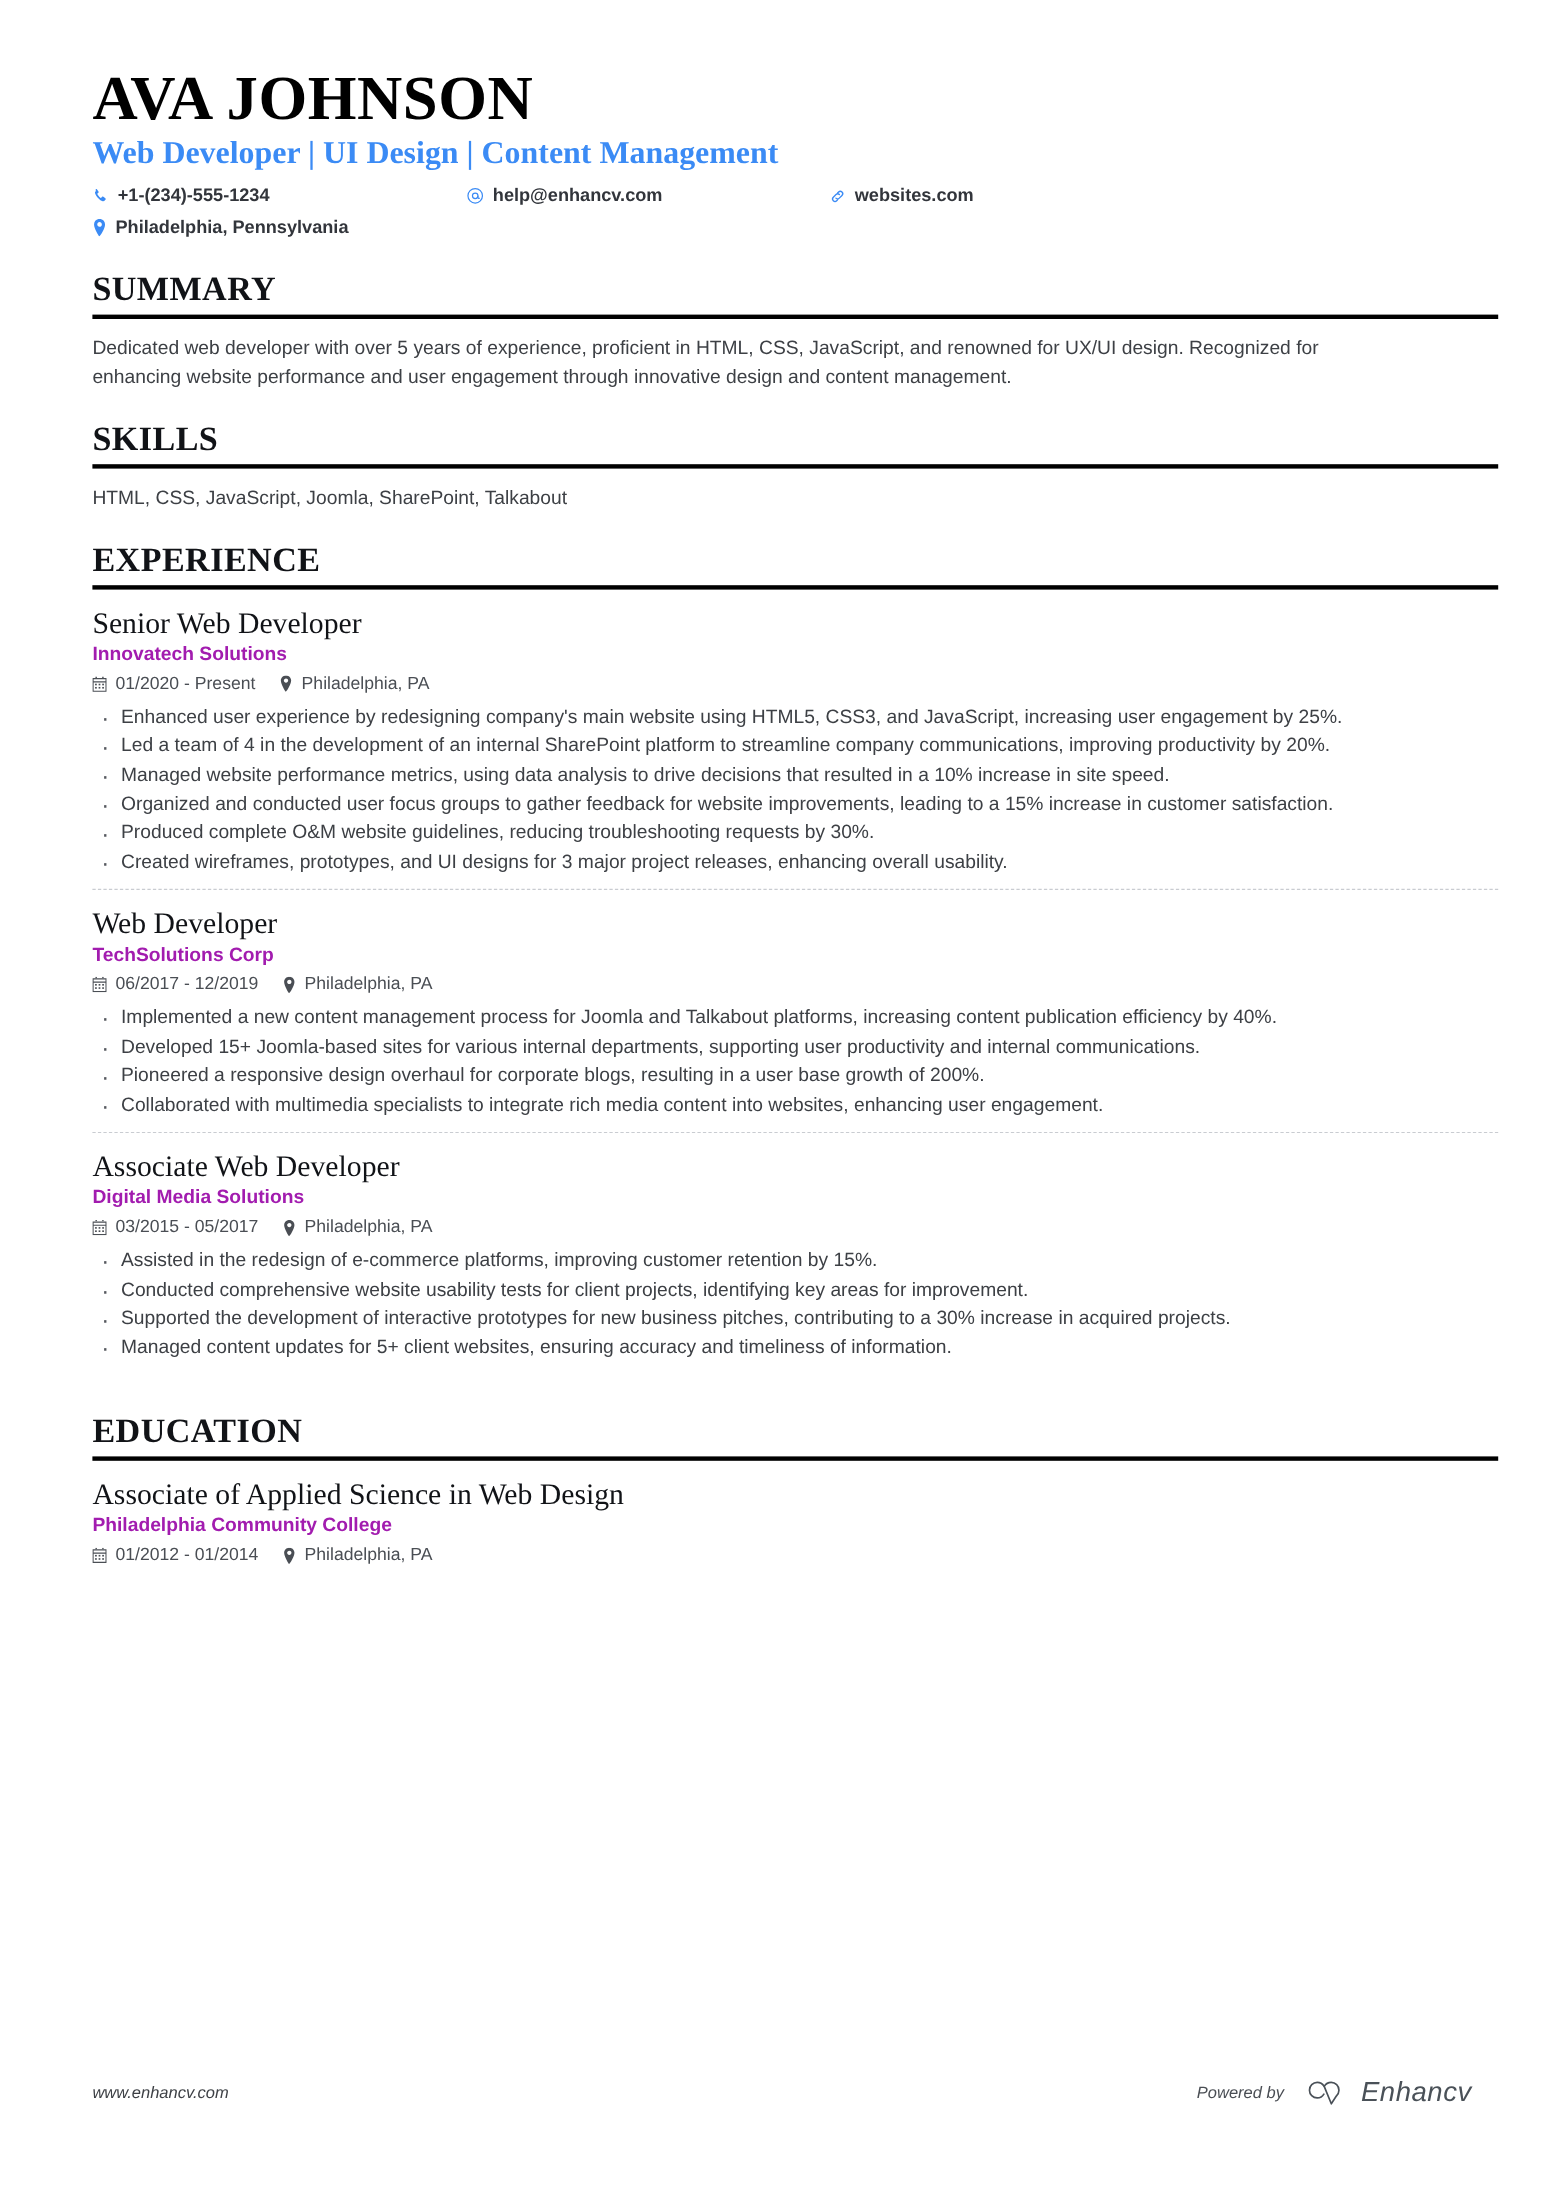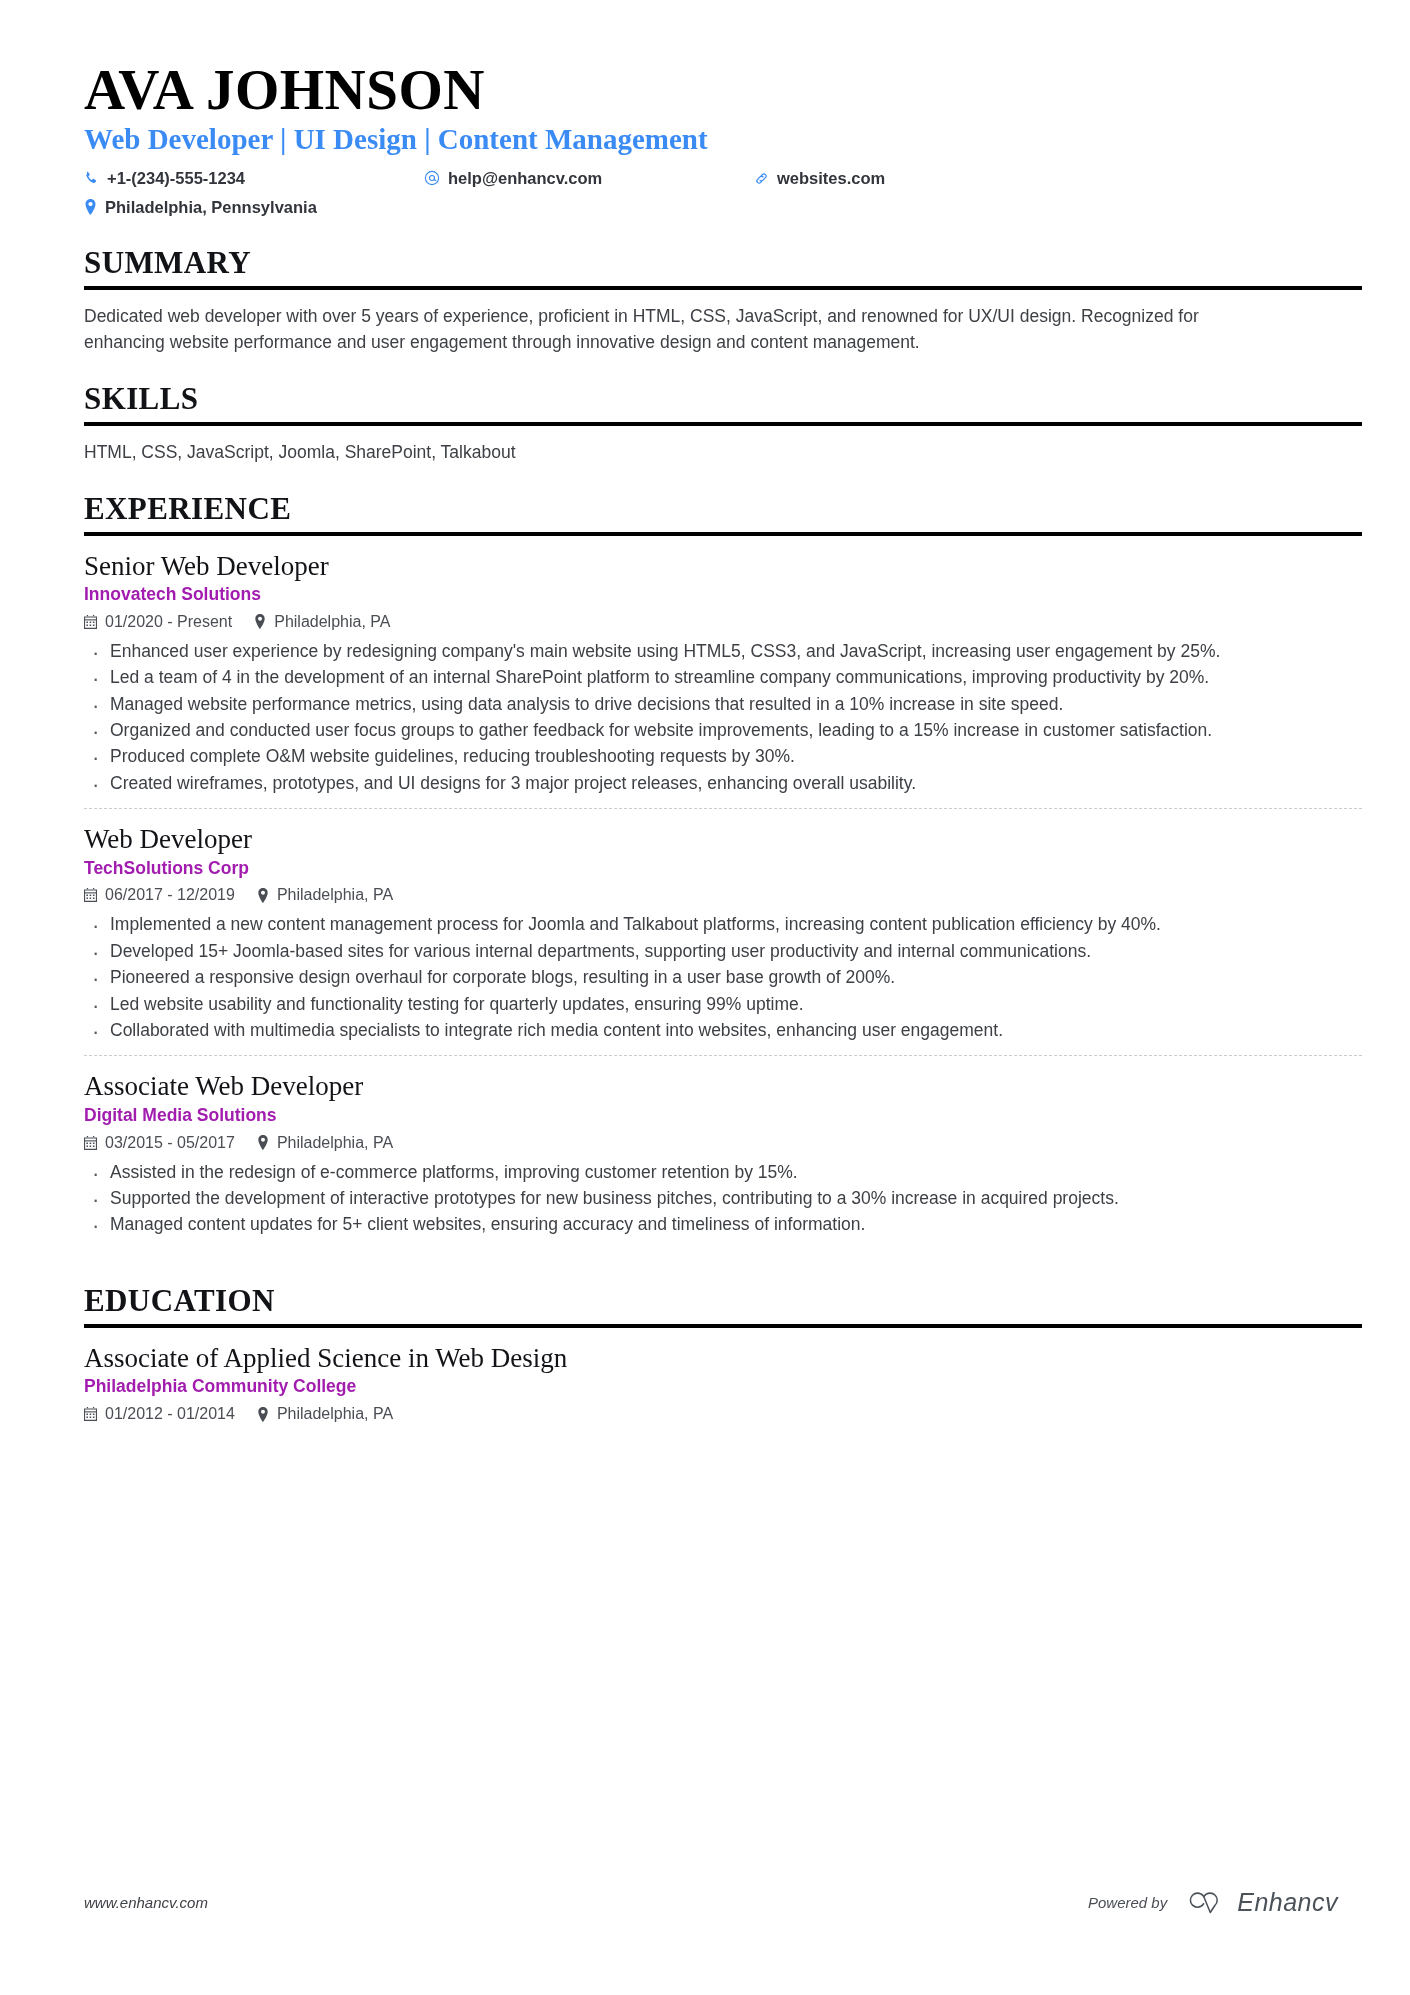--- a/index.html
+++ b/index.html
@@ -317,21 +317,20 @@
                   <path d="M6 0C3.2 0 1 2.2 1 5c0 3.6 4.3 10.4 4.5 10.7.1.2.4.2.5 0C6.7 15.4 11 8.6 11 5c0-2.8-2.2-5-5-5zm0 7.1c-1.2 0-2.1-1-2.1-2.1S4.8 2.9 6 2.9 8.1 3.8 8.1 5 7.2 7.1 6 7.1z"></path>
                 </svg>
               </span>
               <span class="mtext">Philadelphia, PA</span>
             </span>
           </div>
           <ul class="bullets">
             <li>Implemented a new content management process for Joomla and Talkabout platforms, increasing content publication efficiency by 40%.</li>
             <li>Developed 15+ Joomla-based sites for various internal departments, supporting user productivity and internal communications.</li>
             <li>Pioneered a responsive design overhaul for corporate blogs, resulting in a user base growth of 200%.</li>
-            <li>Led website usability and functionality testing for quarterly updates, ensuring 99% uptime.</li>
             <li>Collaborated with multimedia specialists to integrate rich media content into websites, enhancing user engagement.</li>
           </ul>
         </div>
         <div class="entry-divider"></div>
         <div class="entry">
           <div class="entry-title">Associate Web Developer</div>
           <div class="entry-org">Digital Media Solutions</div>
           <div class="entry-meta">
             <span class="meta-chunk">
               <span class="icon-gray">
@@ -353,20 +352,21 @@
               <span class="icon-gray">
                 <svg width="12" height="15" viewBox="0 0 12 16" fill="currentColor">
                   <path d="M6 0C3.2 0 1 2.2 1 5c0 3.6 4.3 10.4 4.5 10.7.1.2.4.2.5 0C6.7 15.4 11 8.6 11 5c0-2.8-2.2-5-5-5zm0 7.1c-1.2 0-2.1-1-2.1-2.1S4.8 2.9 6 2.9 8.1 3.8 8.1 5 7.2 7.1 6 7.1z"></path>
                 </svg>
               </span>
               <span class="mtext">Philadelphia, PA</span>
             </span>
           </div>
           <ul class="bullets">
             <li>Assisted in the redesign of e-commerce platforms, improving customer retention by 15%.</li>
+            <li>Conducted comprehensive website usability tests for client projects, identifying key areas for improvement.</li>
             <li>Supported the development of interactive prototypes for new business pitches, contributing to a 30% increase in acquired projects.</li>
             <li>Managed content updates for 5+ client websites, ensuring accuracy and timeliness of information.</li>
           </ul>
         </div>
       </div>
   </div>
 
   <div class="section" style="margin-top:46px;">
     <h2 class="section-title">EDUCATION</h2>
     <div class="section-rule"></div>

